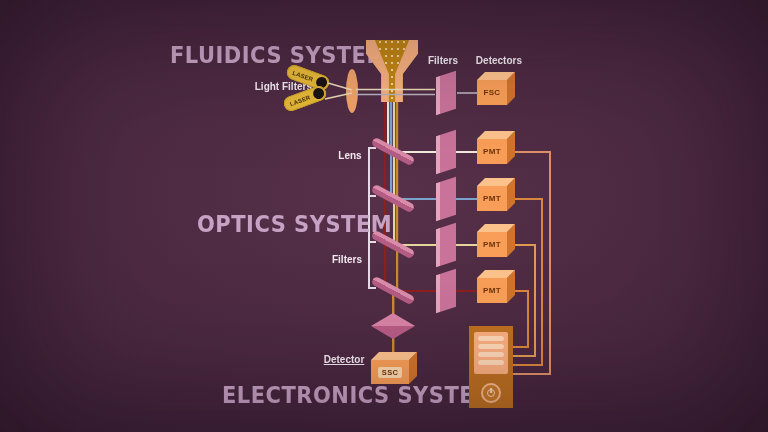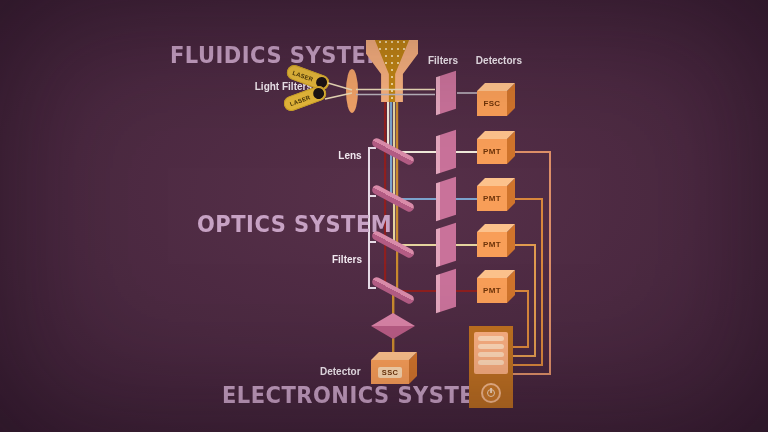--- a/index.html
+++ b/index.html
@@ -119,21 +119,21 @@
 
   <div class="title" style="left:170px;top:42px;">FLUIDICS SYSTEM</div>
   <div class="title" style="left:197px;top:211px;">OPTICS SYSTEM</div>
   <div class="title" style="left:222px;top:382px;">ELECTRONICS SYSTEM</div>
 
   <div class="lbl" style="left:228px;top:81px;width:84px;text-align:right;">Light Filters</div>
   <div class="lbl" style="left:330px;top:114px;width:40px;text-align:center;margin-top:36px;">Lens</div>
   <div class="lbl" style="left:420px;top:55px;width:46px;text-align:center;">Filters</div>
   <div class="lbl" style="left:466px;top:55px;width:56px;text-align:right;">Detectors</div>
   <div class="lbl" style="left:320px;top:254px;width:42px;text-align:right;">Filters</div>
-  <div class="lbl" style="left:320px;top:366px;width:48px;text-align:left;">Detector</div>
+  <div class="lbl" style="left:320px;top:354px;width:48px;text-align:center;text-decoration:underline;">Detector</div>
 
   <div class="laser" style="left:286px;top:70px;transform:rotate(20deg);">
     <span class="laser-text">LASER</span>
     <span class="laser-cap"></span>
   </div>
   <div class="laser" style="left:283px;top:91px;transform:rotate(-20deg);">
     <span class="laser-text">LASER</span>
     <span class="laser-cap"></span>
   </div>
 
@@ -157,21 +157,21 @@
   <div class="filter" style="left:436px;top:226px;"></div>
   <div class="filter" style="left:436px;top:272px;"></div>
 
   <div class="mirror" style="left:370px;top:147px;"></div>
   <div class="mirror" style="left:370px;top:194px;"></div>
   <div class="mirror" style="left:370px;top:240px;"></div>
   <div class="mirror" style="left:370px;top:286px;"></div>
 
   <div class="diamond" style="left:371px;top:313px;"></div>
 
-  <div class="box" style="left:477px;top:72px;margin-top:11px;">
+  <div class="box" style="left:477px;top:72px;">
     <div class="b-right"></div>
     <div class="b-top"></div>
     <div class="b-front">FSC</div>
   </div>
   <div class="box" style="left:477px;top:131px;">
     <div class="b-right"></div>
     <div class="b-top"></div>
     <div class="b-front">PMT</div>
   </div>
   <div class="box" style="left:477px;top:178px;">

